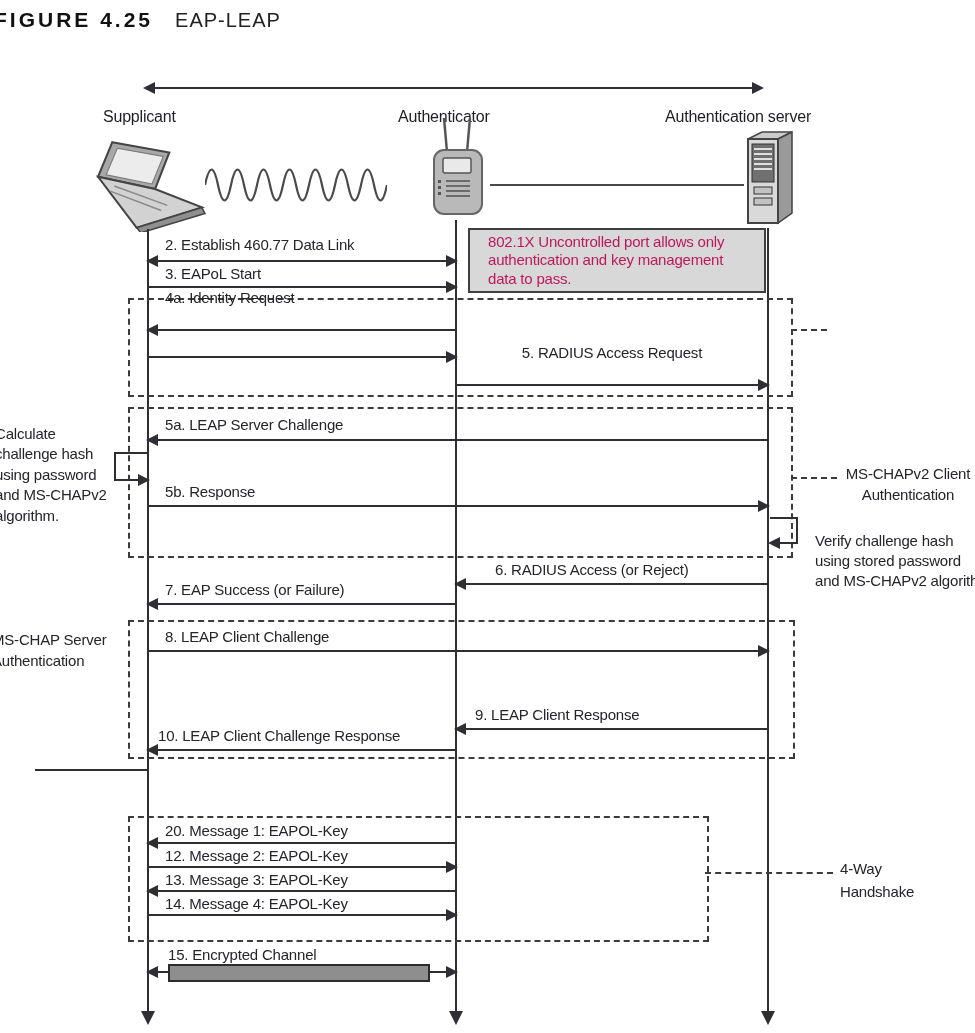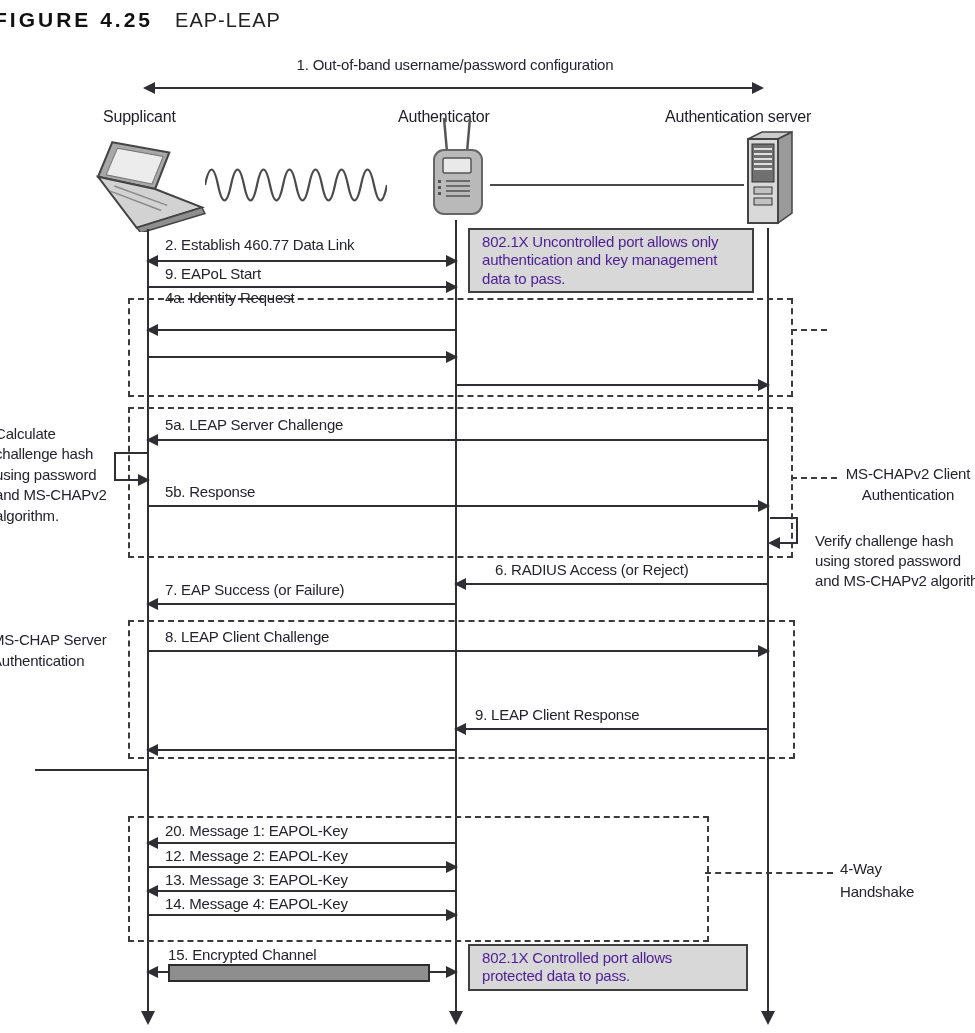--- a/index.html
+++ b/index.html
@@ -25,37 +25,36 @@
   .vline{position:absolute;width:2px;background:var(--line);}
   .ah-r{position:absolute;right:-2px;top:-5px;width:0;height:0;
         border-top:6px solid transparent;border-bottom:6px solid transparent;border-left:12px solid var(--line);}
   .ah-l{position:absolute;left:-2px;top:-5px;width:0;height:0;
         border-top:6px solid transparent;border-bottom:6px solid transparent;border-right:12px solid var(--line);}
   .ah-d{position:absolute;bottom:-13px;left:-6px;width:0;height:0;
         border-left:7px solid transparent;border-right:7px solid transparent;border-top:14px solid var(--line);}
   .dashed{position:absolute;border:2px dashed var(--dash);}
   .dashline{position:absolute;height:0;border-top:2px dashed var(--dash);}
   .graybox{position:absolute;background:var(--boxfill);border:2px solid #3f3f3f;
-           padding:3px 12px;font-size:15px;line-height:1.22;letter-spacing:-0.2px;color:#4c1d95;}
+           padding:3px 18px;font-size:15px;line-height:1.22;letter-spacing:-0.2px;color:#be185d;}
   .note{position:absolute;font-size:15px;line-height:1.28;letter-spacing:-0.2px;color:var(--ink);}
   .note span{display:block;white-space:nowrap;}
   .note-c span{text-align:center;}
   .bar{position:absolute;background:var(--barfill);border:2px solid #2c2c2c;}
   svg{position:absolute;}
 </style>
 </head>
 <body>
 
 <div class="canvas">
 
   <div class="fig-title" style="left:-6px;top:8px">
     <span class="fig-label">FIGURE 4.25</span><span class="fig-name">EAP-LEAP</span>
   </div>
 
-  <div class="lbl lbl-c" style="left:200px;top:56px;width:510px">1. Out-of-band username/password configuration</div>
   <div class="hline" style="left:145px;top:87px;width:617px">
     <span class="ah-l"></span>
     <span class="ah-r"></span>
   </div>
 
   <div class="actor" style="left:103px;top:108px">Supplicant</div>
   <div class="actor" style="left:398px;top:108px">Authenticator</div>
   <div class="actor" style="left:665px;top:108px">Authentication server</div>
 
   <svg style="left:96px;top:138px" width="112" height="94" viewBox="0 0 110 92">
@@ -109,36 +108,37 @@
     </div>
   <div class="vline" style="left:767px;top:228px;height:784px">
     <span class="ah-d"></span>
     </div>
 
   <div class="lbl" style="left:165px;top:236px">2. Establish 460.77 Data Link</div>
   <div class="hline" style="left:148px;top:260px;width:308px">
     <span class="ah-l"></span>
     <span class="ah-r"></span>
     </div>
-  <div class="lbl" style="left:165px;top:265px">9. EAPoL Start</div>
+  <div class="lbl" style="left:165px;top:265px">3. EAPoL Start</div>
   <div class="hline" style="left:148px;top:286px;width:308px">
     <span class="ah-r"></span>
     </div>
 
   <div class="graybox" style="left:468px;top:228px;width:258px">802.1X Uncontrolled port allows only authentication and key management data to pass.</div>
 
   <div class="dashed" style="left:128px;top:298px;width:661px;height:95px"></div>
   <div class="lbl" style="left:165px;top:289px">4a. Identity Request</div>
   <div class="hline" style="left:148px;top:329px;width:308px">
     <span class="ah-l"></span>
     </div>
   <div class="hline" style="left:148px;top:356px;width:308px">
     <span class="ah-r"></span>
     </div>
   <div class="lbl lbl-c" style="left:466px;top:344px;width:292px">
+    <span style="display:block">5. RADIUS Access Request</span>
   </div>
   <div class="hline" style="left:456px;top:384px;width:312px">
     <span class="ah-r"></span>
     </div>
 
   <div class="dashline" style="left:791px;top:329px;width:36px"></div>
 
   <div class="dashed" style="left:128px;top:407px;width:661px;height:147px"></div>
   <div class="lbl" style="left:165px;top:416px">5a. LEAP Server Challenge</div>
   <div class="hline" style="left:148px;top:439px;width:620px">
@@ -198,20 +198,21 @@
 
   <div class="note" style="left:-8px;top:629px;line-height:1.4">
     <span>MS-CHAP Server</span>
     <span>Authentication</span>
   </div>
 
   <div class="lbl" style="left:475px;top:706px">9. LEAP Client Response</div>
   <div class="hline" style="left:456px;top:728px;width:312px">
     <span class="ah-l"></span>
     </div>
+  <div class="lbl" style="left:158px;top:727px">10. LEAP Client Challenge Response</div>
   <div class="hline" style="left:148px;top:749px;width:308px">
     <span class="ah-l"></span>
     </div>
 
   <div class="hline" style="left:35px;top:769px;width:113px"></div>
 
   <div class="dashed" style="left:128px;top:816px;width:577px;height:122px"></div>
   <div class="lbl" style="left:165px;top:822px">20. Message 1: EAPOL-Key</div>
   <div class="hline" style="left:148px;top:842px;width:308px">
     <span class="ah-l"></span>
@@ -235,15 +236,14 @@
     <span>Handshake</span>
   </div>
 
   <div class="lbl" style="left:168px;top:946px">15. Encrypted Channel</div>
   <div class="hline" style="left:148px;top:971px;width:308px">
     <span class="ah-l"></span>
     <span class="ah-r"></span>
     </div>
   <div class="bar" style="left:168px;top:964px;width:258px;height:14px"></div>
 
-  <div class="graybox" style="left:468px;top:944px;width:252px">802.1X Controlled port allows protected data to pass.</div>
 
 </div>
 
 </body></html>

